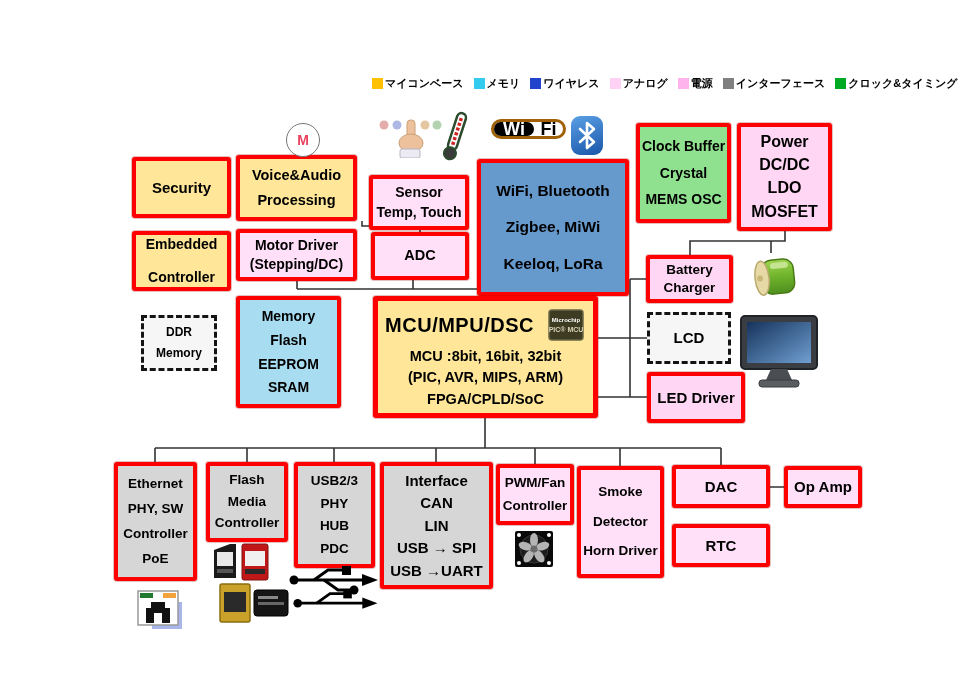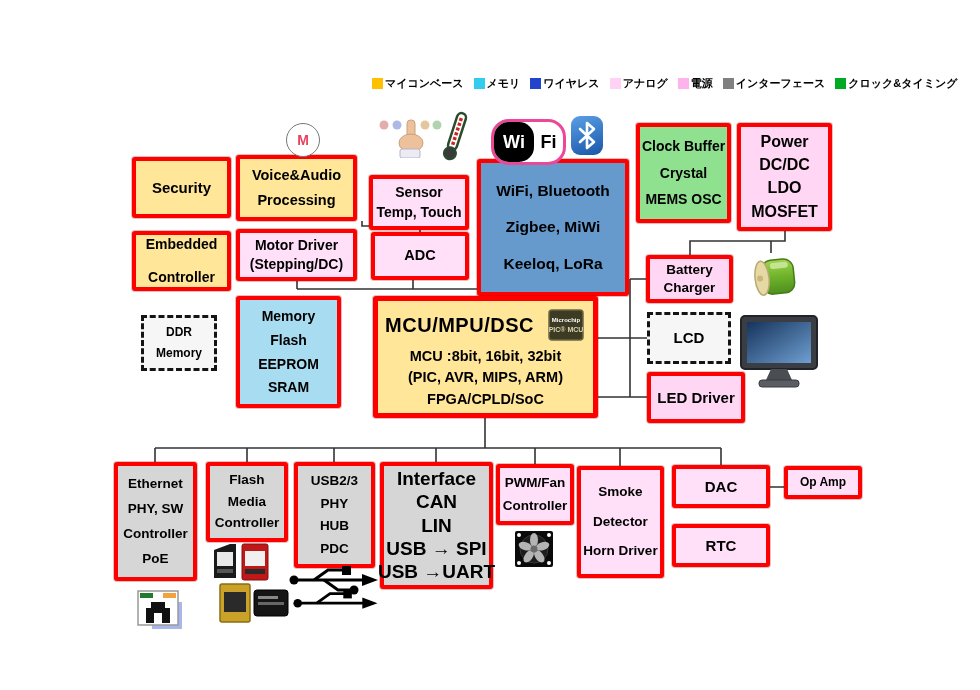--- a/index.html
+++ b/index.html
@@ -22,21 +22,21 @@
     display:flex;flex-direction:column;justify-content:space-evenly;align-items:center;
     text-align:center;font-weight:bold;line-height:1.05;color:#000;
     box-shadow:0 0 0 1px rgba(160,0,0,.25);
   }
   .box.dashed{border:3px dashed #141414;border-radius:0;box-shadow:none}
   .box.thick{border-width:5px}
   .bl{white-space:nowrap;padding:0 2px}
   .icon{position:absolute;z-index:2}
   .motor-circle{width:34px;height:34px;border-radius:50%;background:#fff;border:1.5px solid #777;
     display:flex;align-items:center;justify-content:center;font-weight:bold;font-size:14px;color:#e8425f}
-  .wifi-logo{display:flex;width:75px;height:46px;border:3px solid #ec4899;border-radius:18px;overflow:hidden;background:#fff}
+  .wifi-logo{display:flex;width:75px;height:20px;border:3px solid #a16207;border-radius:18px;overflow:hidden;background:#fff}
   .wifi-left{background:#000;color:#fff;width:40px;display:flex;align-items:center;justify-content:center;
     font-weight:bold;font-size:18px;border-radius:0 15px 15px 0}
   .wifi-right{color:#000;flex:1;display:flex;align-items:center;justify-content:center;font-weight:bold;font-size:18px}
   .bt-logo{width:32px;height:39px;border-radius:9px;background:linear-gradient(160deg,#5aa0e6,#1a55a8);
     display:flex;align-items:center;justify-content:center}
   .mcu-head{display:flex;align-items:center;justify-content:center;gap:10px;width:100%}
   .mcu-title{font-size:20px;font-weight:bold;letter-spacing:.5px}
 </style>
 </head>
 <body>
@@ -181,21 +181,21 @@
     <div class="bl">Controller</div>
   </div>
 
   <div class="box" style="left: 294px; top: 462px; width: 81px; height: 106px; font-size: 13.5px; background-color: rgb(214, 214, 214);">
     <div class="bl">USB2/3</div>
     <div class="bl">PHY</div>
     <div class="bl">HUB</div>
     <div class="bl">PDC</div>
   </div>
 
-  <div class="box" style="left: 380px; top: 462px; width: 113px; height: 127px; font-size: 19px; background-color: rgb(214, 214, 214);">
+  <div class="box" style="left: 380px; top: 462px; width: 113px; height: 127px; font-size: 15px; background-color: rgb(214, 214, 214);">
     <div class="bl">Interface</div>
     <div class="bl">CAN</div>
     <div class="bl">LIN</div>
     <div class="bl">USB → SPI</div>
     <div class="bl">USB →UART</div>
   </div>
 
   <div class="box" style="left: 496px; top: 464px; width: 78px; height: 61px; font-size: 13.5px; background-color: rgb(255, 224, 248);">
     <div class="bl">PWM/Fan</div>
     <div class="bl">Controller</div>
@@ -204,21 +204,21 @@
   <div class="box" style="left: 577px; top: 466px; width: 87px; height: 112px; font-size: 13.5px; background-color: rgb(255, 224, 248);">
     <div class="bl">Smoke</div>
     <div class="bl">Detector</div>
     <div class="bl">Horn Driver</div>
   </div>
 
   <div class="box" style="left: 672px; top: 465px; width: 98px; height: 43px; font-size: 15px; background-color: rgb(255, 224, 248);">
     <div class="bl">DAC</div>
   </div>
 
-  <div class="box" style="left: 784px; top: 466px; width: 78px; height: 33px; font-size: 12px; background-color: rgb(255, 224, 248);">
+  <div class="box" style="left: 784px; top: 466px; width: 78px; height: 42px; font-size: 15px; background-color: rgb(255, 224, 248);">
     <div class="bl">Op Amp</div>
   </div>
 
   <div class="box" style="left: 672px; top: 524px; width: 98px; height: 43px; font-size: 15px; background-color: rgb(255, 224, 248);">
     <div class="bl">RTC</div>
   </div>
 
   <div class="icon motor-circle" style="left:286px;top:123px">
     <span>M</span>
   </div>

